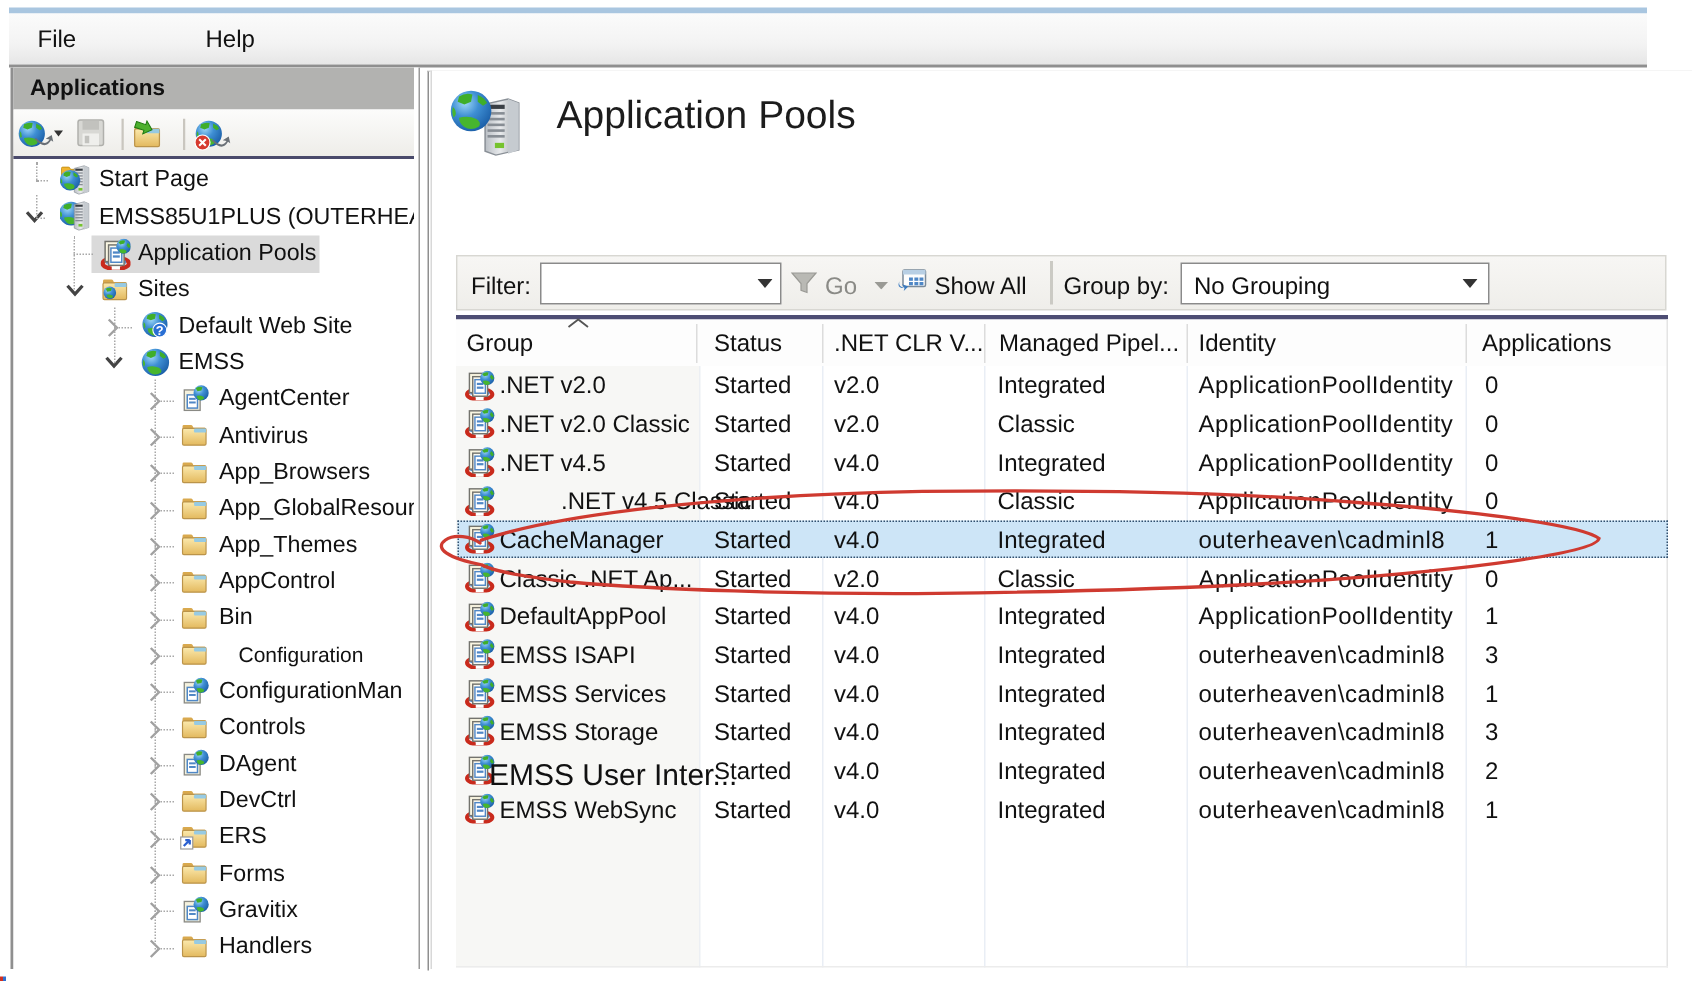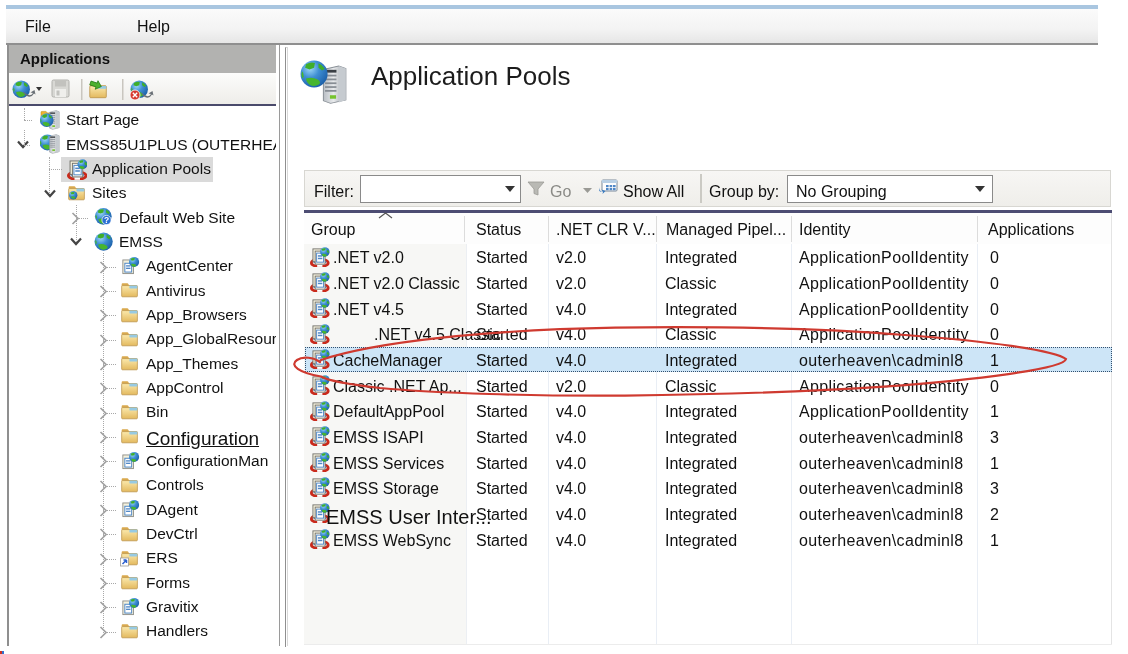--- a/index.html
+++ b/index.html
@@ -207,21 +207,21 @@
 <svg class="abs" style="left:120px;top:402.1px" width="20" height="21" viewBox="0 0 20 21">
         <use href="#folder" transform="scale(1.12)"></use>
       </svg>
 <div class="abs nw" style="left:146px;top:403.3px;font-size:15.5px;">Bin</div>
 <svg class="abs" style="left:99px;top:430.9px" width="8" height="13" viewBox="0 0 8 13">
         <path d="M1.5 1 L7 6.5 L1.5 12" fill="none" stroke="#a0a0a0" stroke-width="1.6"></path>
       </svg>
 <svg class="abs" style="left:120px;top:426.4px" width="20" height="21" viewBox="0 0 20 21">
         <use href="#folder" transform="scale(1.12)"></use>
       </svg>
-<div class="abs nw" style="left:146px;top:427.6px;font-size:19px;text-decoration:underline;">Configuration</div>
+<div class="abs nw" style="left:159px;top:427.6px;font-size:14px;">Configuration</div>
 <svg class="abs" style="left:99px;top:455.2px" width="8" height="13" viewBox="0 0 8 13">
         <path d="M1.5 1 L7 6.5 L1.5 12" fill="none" stroke="#a0a0a0" stroke-width="1.6"></path>
       </svg>
 <svg class="abs" style="left:120px;top:450.7px" width="20" height="21" viewBox="0 0 20 21">
         <use href="#webapp" transform="scale(1.1)"></use>
       </svg>
 <div class="abs nw" style="left:146px;top:451.9px;font-size:15.5px;">ConfigurationMan</div>
 <svg class="abs" style="left:99px;top:479.5px" width="8" height="13" viewBox="0 0 8 13">
         <path d="M1.5 1 L7 6.5 L1.5 12" fill="none" stroke="#a0a0a0" stroke-width="1.6"></path>
       </svg>

